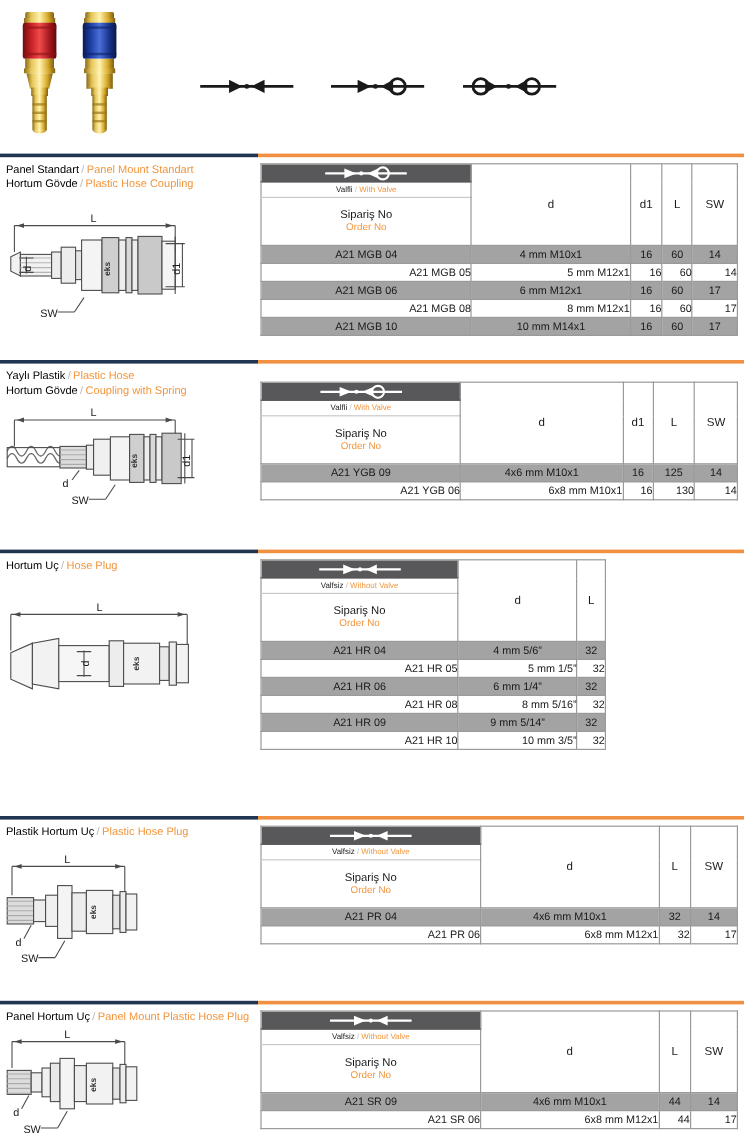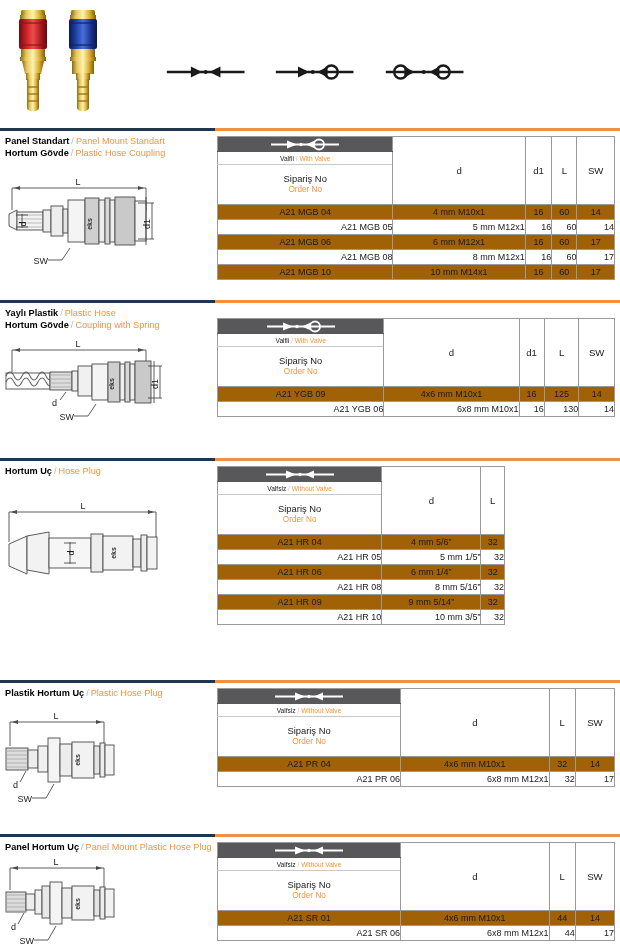--- a/index.html
+++ b/index.html
@@ -35,21 +35,21 @@
   .section { position: absolute; left: 0; width: 620px; }
   .rule { position: absolute; left: 0; top: 0; width: 620px; height: 4px; }
   .rule .navy   { position:absolute; left:0;   top:0; width:215px; height:3px; background:#1f3550; }
   .rule .orange { position:absolute; left:215px; top:0; width:405px; height:3px; background:#f09040; }
 
   .titles {
     position: absolute; left: 5px; top: 8px;
     font-size: 9.2px; line-height: 11.5px;
     white-space: nowrap;
   }
-  .titles .tr { font-weight: bold; color: #000; }
+  .titles .tr { font-weight: normal; color: #000; }
   .titles .sl { color: #b9b9b9; font-weight: normal; padding: 0 2px; }
   .titles .en { color: #f2953c; font-weight: normal; }
   .titles .row2 { display: block; }
 
   .drawing { position: absolute; }
 
   
   table.spec {
     position: absolute;
     border-collapse: collapse;
@@ -85,21 +85,21 @@
     line-height: 10.5px;
     border-top: none !important;
   }
   .hdr-order .tr { color: #1a1a1a; display:block; }
   .hdr-order .en { color: #f2953c; display:block; font-size: 8.2px; }
   .hdr-dim {
     font-size: 9.6px;
     vertical-align: middle;
   }
   table.spec tbody td { height: 15px; font-size: 9px; }
-  tr.shade td { background: #a16207; }
+  tr.shade td { background: #a3a3a3; }
   tr.plain td { background: #ffffff; text-align: right; }
 
   .sym-svg { display: block; margin: 0 auto; }
 </style>
 </head>
 <body>
 
 <div class="photo-strip">
   <svg class="coupler red" viewBox="0 0 42 108">
     <defs>
@@ -643,21 +643,21 @@
       </tr>
       <tr>
         <th class="hdr-order">
           <span class="tr">Sipariş No</span>
           <span class="en">Order No</span>
         </th>
       </tr>
     </thead>
     <tbody>
       <tr class="shade">
-        <td>A21 SR 01</td>
+        <td>A21 SR 09</td>
         <td>4x6 mm M10x1</td>
         <td>44</td>
         <td>14</td>
       </tr>
       <tr class="plain">
         <td>A21 SR 06</td>
         <td>6x8 mm M12x1</td>
         <td>44</td>
         <td>17</td>
       </tr>

